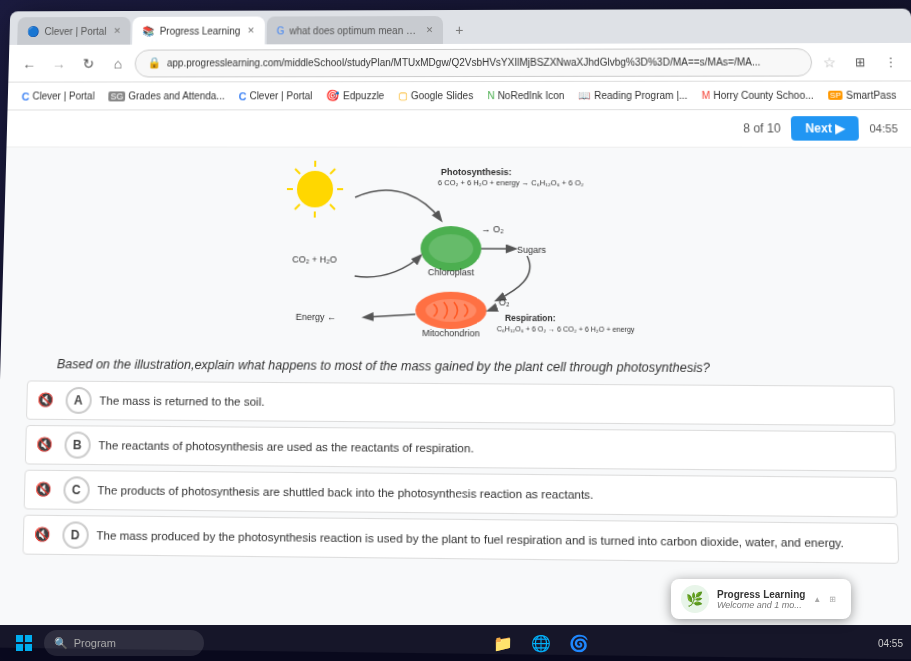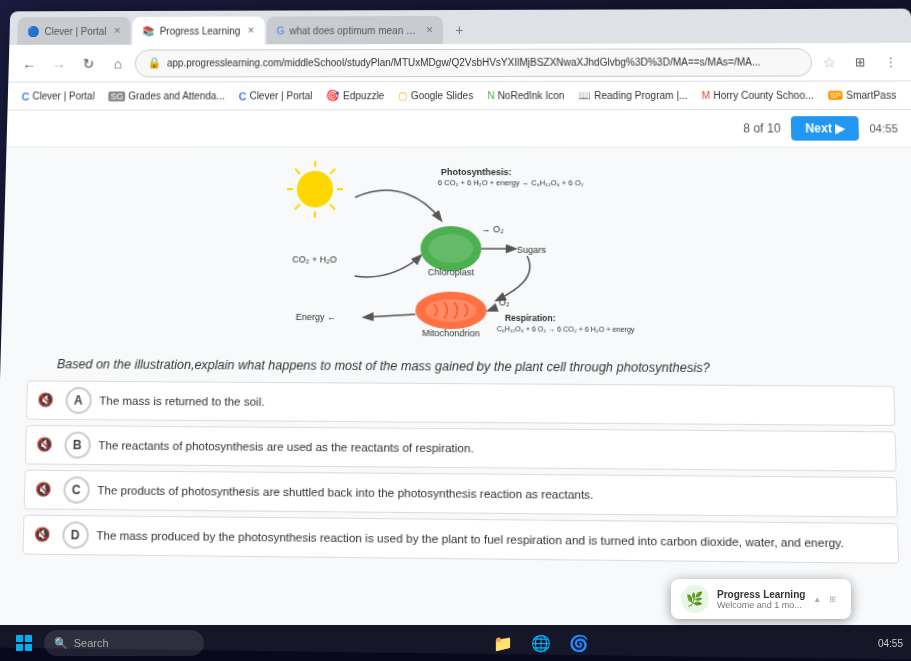--- a/index.html
+++ b/index.html
@@ -200,40 +200,40 @@
 
         </div>
       </div>
     </div>
   </div>
 
   <div style="position:absolute;bottom:42px;right:60px;background:#fff;border-radius:8px;padding:6px 10px;box-shadow:0 2px 12px rgba(0,0,0,0.4);display:flex;align-items:center;gap:8px;z-index:200;min-width:180px;">
     <div style="width:28px;height:28px;background:#e8f5e9;border-radius:50%;display:flex;align-items:center;justify-content:center;font-size:14px;">🌿</div>
     <div style="display:flex;flex-direction:column;">
       <span style="font-size:10px;font-weight:bold;color:#333;">Progress Learning</span>
-      <span style="font-size:9px;color:#777;">Welcome and 1 mo...</span>
+      <span style="font-size:9px;color:#777;font-style:italic;">Welcome and 1 mo...</span>
     </div>
     <div style="font-size:8px;color:#aaa;">▲</div>
     <div style="font-size:8px;color:#aaa;">⊞</div>
   </div>
 
   <div style="position:absolute;bottom:0;left:0;right:0;height:36px;background:rgba(10,10,30,0.95);display:flex;align-items:center;padding:0 8px;gap:4px;">
 
     <div style="width:32px;height:28px;display:flex;align-items:center;justify-content:center;cursor:pointer;">
       <svg width="16" height="16" viewBox="0 0 16 16">
         <rect x="0" y="0" width="7" height="7" fill="#00adef"></rect>
         <rect x="9" y="0" width="7" height="7" fill="#00adef"></rect>
         <rect x="0" y="9" width="7" height="7" fill="#00adef"></rect>
         <rect x="9" y="9" width="7" height="7" fill="#00adef"></rect>
       </svg>
     </div>
 
     <div style="height:26px;width:160px;background:rgba(255,255,255,0.1);border-radius:13px;display:flex;align-items:center;padding:0 10px;gap:6px;cursor:text;">
       <span style="font-size:11px;color:#aaa;">🔍</span>
-      <span style="font-size:11px;color:#aaa;">Search</span>
+      <span style="font-size:11px;color:#aaa;">Program</span>
     </div>
 
     <div style="flex:1;display:flex;justify-content:center;align-items:center;gap:6px;">
       <div style="width:32px;height:28px;display:flex;align-items:center;justify-content:center;cursor:pointer;font-size:16px;">📁</div>
       <div style="width:32px;height:28px;display:flex;align-items:center;justify-content:center;cursor:pointer;font-size:16px;color:#0078D4;">🌐</div>
       <div style="width:32px;height:28px;display:flex;align-items:center;justify-content:center;cursor:pointer;font-size:16px;">🌀</div>
     </div>
 
     <div style="display:flex;align-items:center;gap:6px;font-size:10px;color:#ccc;">
       <span>04:55</span>

